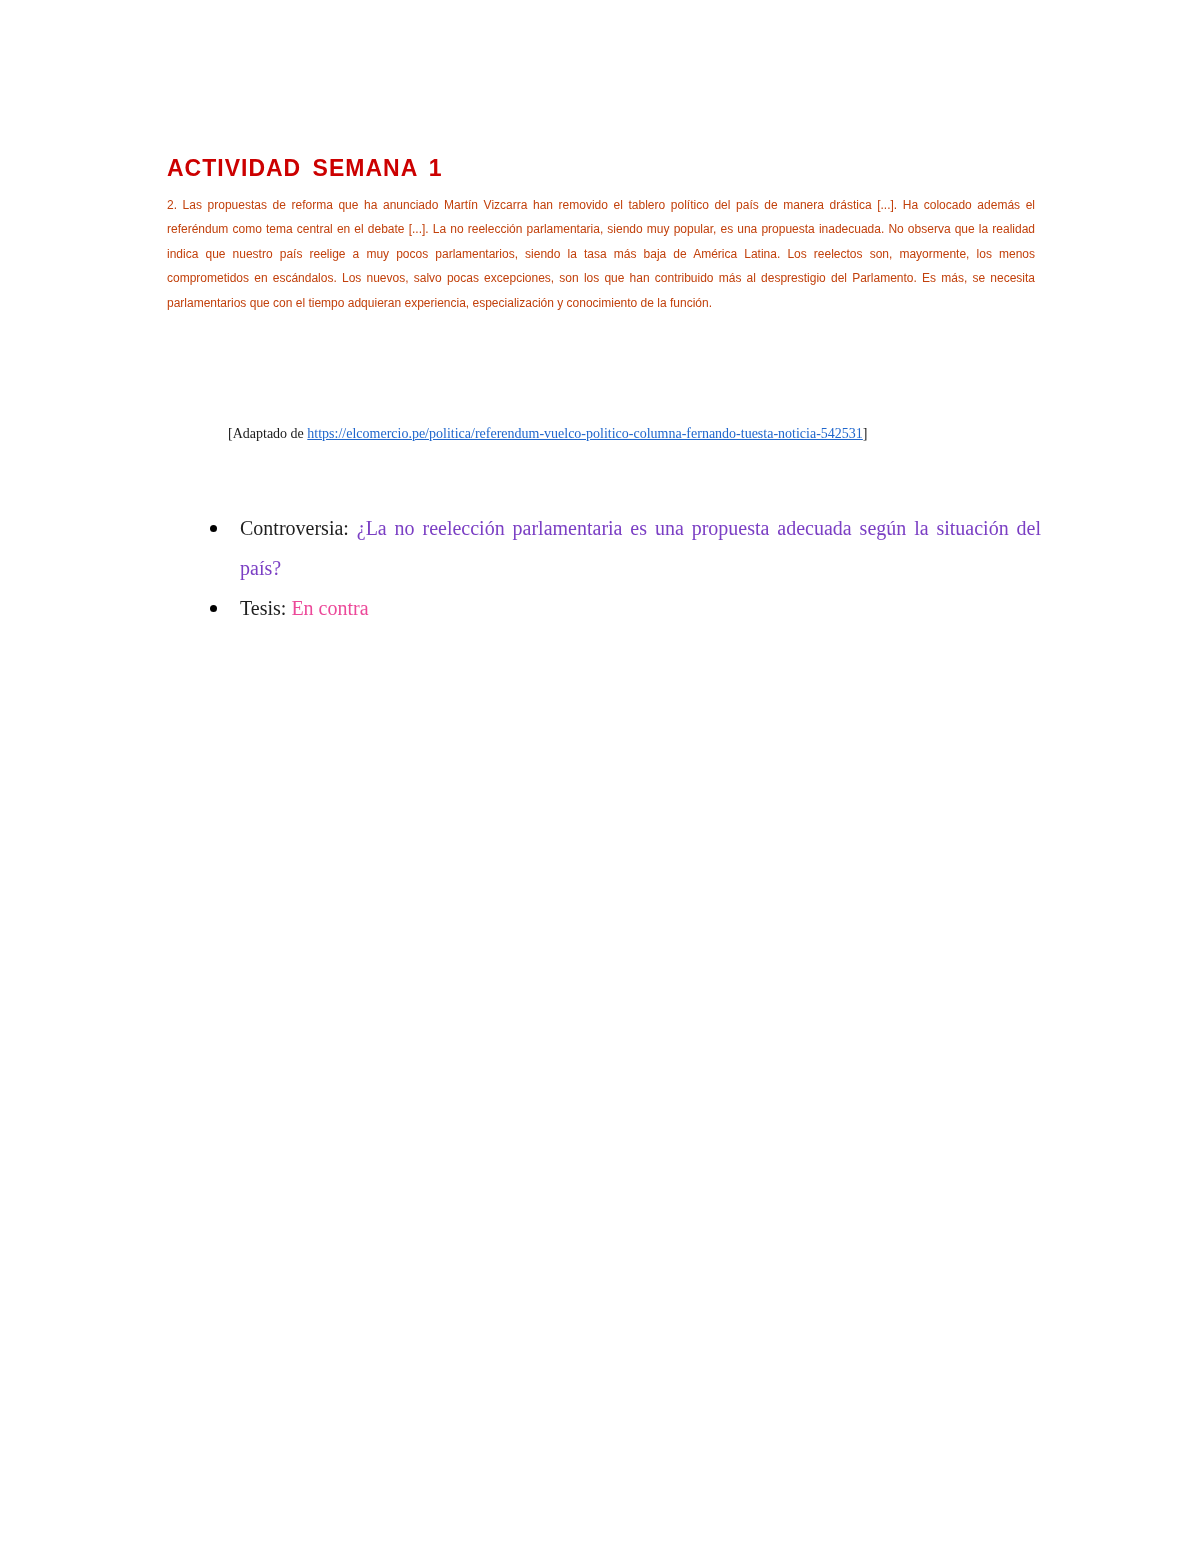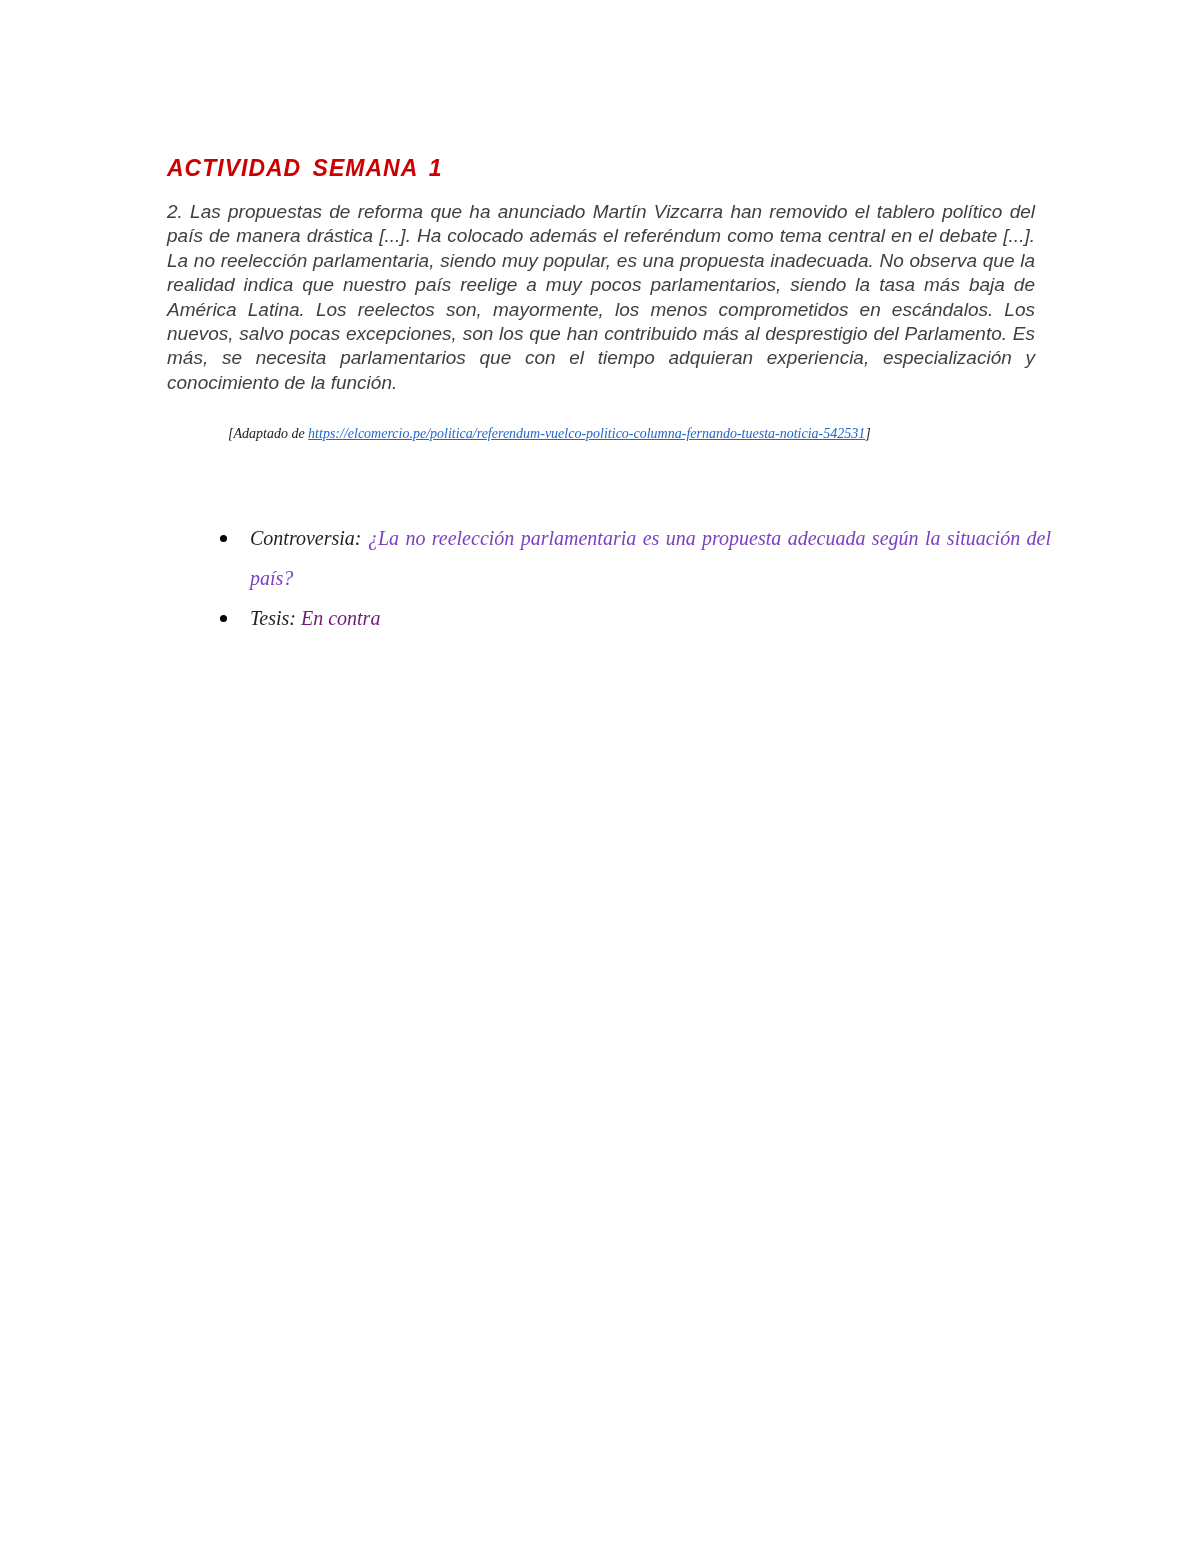--- a/index.html
+++ b/index.html
@@ -7,42 +7,41 @@
     padding: 0;
     background: #ffffff;
   }
   #page {
     position: relative;
     width: 1200px;
     height: 1365px;
     background: #ffffff;
     overflow: hidden;
     font-family: "Liberation Sans", sans-serif;
-    font-style: italic;
   }
   #doc-title {
     position: absolute;
     left: 167px;
     top: 140px;
     font-family: "Liberation Sans", sans-serif;
     font-size: 23px;
     font-weight: bold;
     letter-spacing: 1px;
     word-spacing: 4px;
     white-space: nowrap;
   }
   #doc-paragraph {
     position: absolute;
     left: 167px;
     top: 181px;
     width: 868px;
     font-family: "Liberation Sans", sans-serif;
-    font-size: 19px;
+    font-size: 12px;
     line-height: 24.4px;
-    color: #404040;
+    color: #c2410c;
     text-align: justify;
   }
   #citation-line {
     position: absolute;
     left: 228px;
     top: 426px;
     width: 860px;
     font-family: "Liberation Serif", "DejaVu Serif", serif;
     font-size: 14px;
     color: #1A1A1A;
@@ -50,21 +49,21 @@
   }
   #citation-line a {
     text-decoration: underline;
     cursor: pointer;
   }
   #bullet-list {
     position: absolute;
     left: 205px;
     top: 506px;
     width: 834px;
-    margin: 12px;
+    margin: 2px;
     padding: 0;
     list-style: none;
     font-family: "Liberation Serif", "DejaVu Serif", serif;
     font-size: 20px;
     line-height: 40px;
     color: #1F1F1F;
   }
   #bullet-list li {
     position: relative;
     padding-left: 33px;
@@ -96,17 +95,17 @@
     <span>[Adaptado de </span><a href="#" style="color: rgb(31, 102, 204);">https://elcomercio.pe/politica/referendum-vuelco-politico-columna-fernando-tuesta-noticia-542531</a><span>]</span>
   </div>
 
   <ul id="bullet-list">
     <li>
       <span class="bullet-dot"></span>
       <span class="li-label">Controversia: </span><span style="color: rgb(123, 63, 196);">¿La no reelección parlamentaria es una propuesta adecuada según la situación del país?</span>
     </li>
     <li>
       <span class="bullet-dot"></span>
-      <span class="li-label">Tesis: </span><span style="color: #701a75;">En contra</span>
+      <span class="li-label">Tesis: </span><span style="color: #ec4899;">En contra</span>
     </li>
   </ul>
 
 </div>
 
 </body></html>

